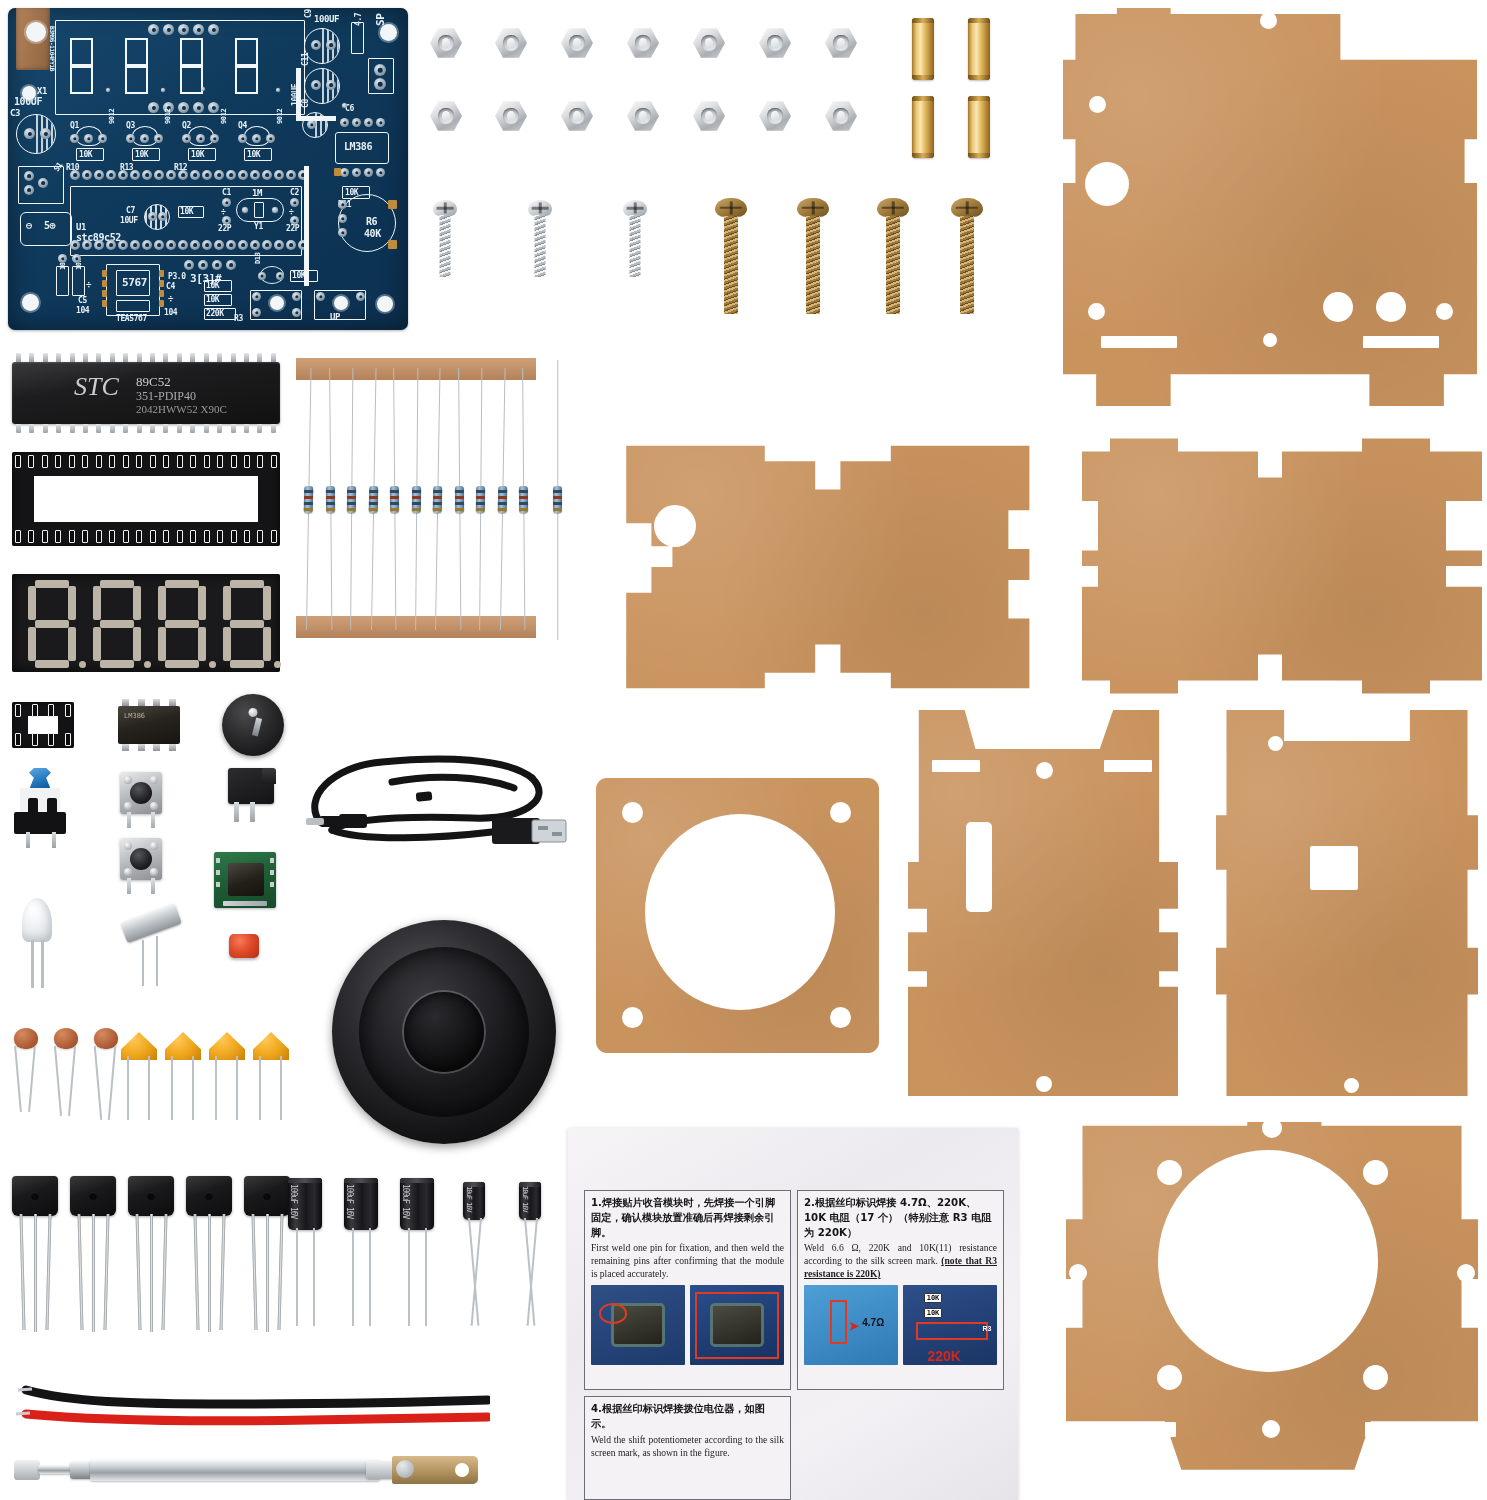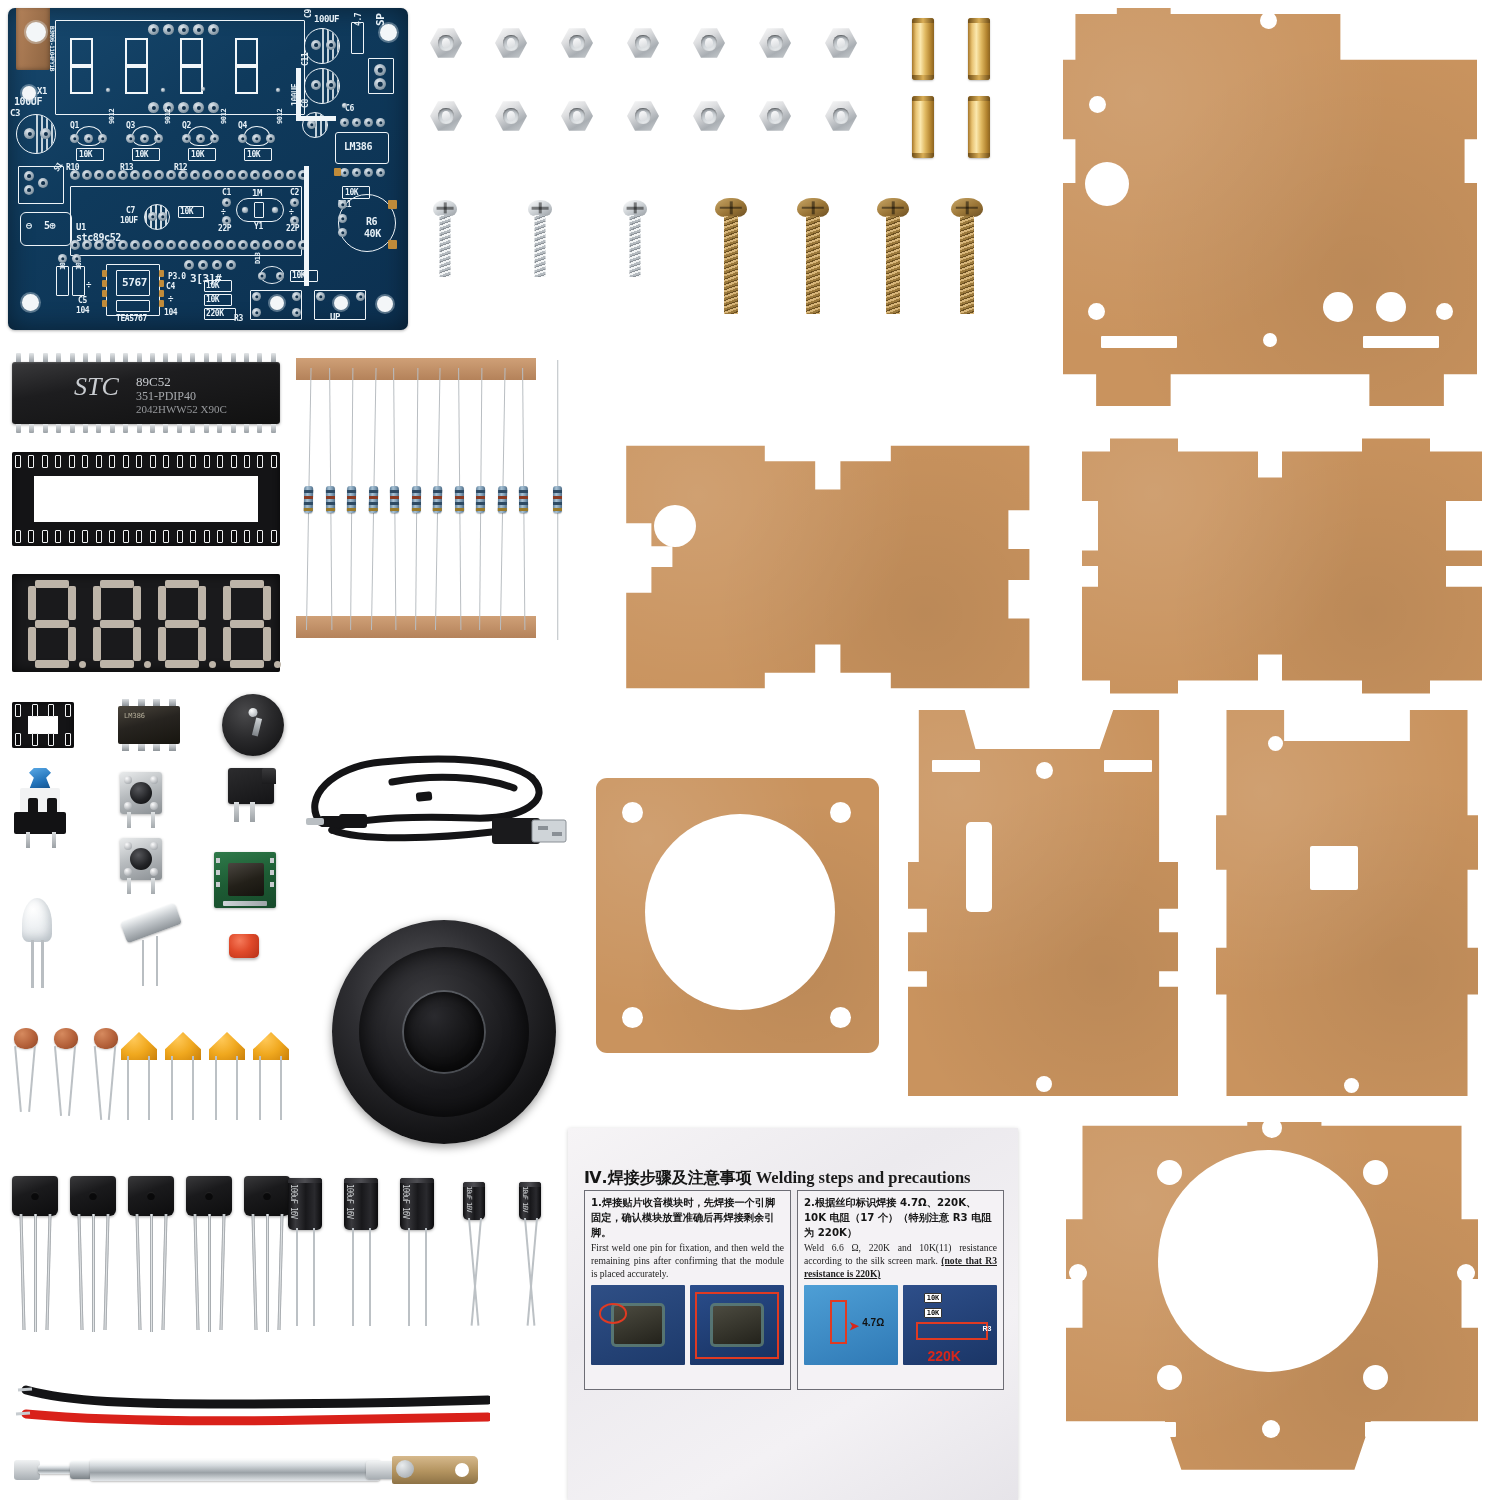--- a/index.html
+++ b/index.html
@@ -1251,24 +1251,20 @@
     <div class="hole" style="left:297px;top:243px;width:25px;height:25px;"></div>
     <div class="hole" style="left:3px;top:142px;width:18px;height:18px;"></div>
     <div class="hole" style="left:391px;top:142px;width:18px;height:18px;"></div>
     <div class="slot" style="left:38px;top:300px;width:72px;height:15px;"></div>
     <div class="slot" style="left:299px;top:300px;width:72px;height:15px;"></div>
     <div class="hole" style="left:196px;top:298px;width:18px;height:18px;"></div>
   </div>
 
   <div class="sheet abs" style="left:568px;top:1128px;width:450px;height:372px;">
     <div class="inner">
-      <h1>
-        <span class="cn">Ⅳ.焊接步骤及注意事项</span>
-        <span>Welding steps and precautions</span>
-      </h1>
       <div class="grid">
         <div class="cell">
           <div class="cn">1.焊接贴片收音模块时，先焊接一个引脚固定，确认模块放置准确后再焊接剩余引脚。</div>
           <div class="en">First weld one pin for fixation, and then weld the remaining pins after confirming that the module is placed accurately.</div>
           <div class="imgs">
             <div class="ph blue1">
               <div class="chip"></div>
               <div class="ring" style="left:8%;top:22%;width:30%;height:26%;"></div>
             </div>
             <div class="ph blue2">
@@ -1291,17 +1287,21 @@
             </div>
             <div class="ph blue4">
               <div class="wlbl" style="left:22%;top:10%;">10K</div>
               <div class="wlbl" style="left:22%;top:28%;">10K</div>
               <div class="rect" style="left:14%;top:46%;width:76%;height:22%;"></div>
               <div class="red220" style="right:6%;top:50%;font-size:7px;color:#fff;">R3</div>
               <div class="red220" style="left:26%;bottom:2%;font-size:14px;">220K</div>
             </div>
           </div>
         </div>
+        <div class="cell">
+          <div class="cn">4.根据丝印标识焊接拨位电位器，如图示。</div>
+          <div class="en">Weld the shift potentiometer according to the silk screen mark, as shown in the figure.</div>
+        </div>
       </div>
     </div>
   </div>
 
 </div>
 
 </body></html>

